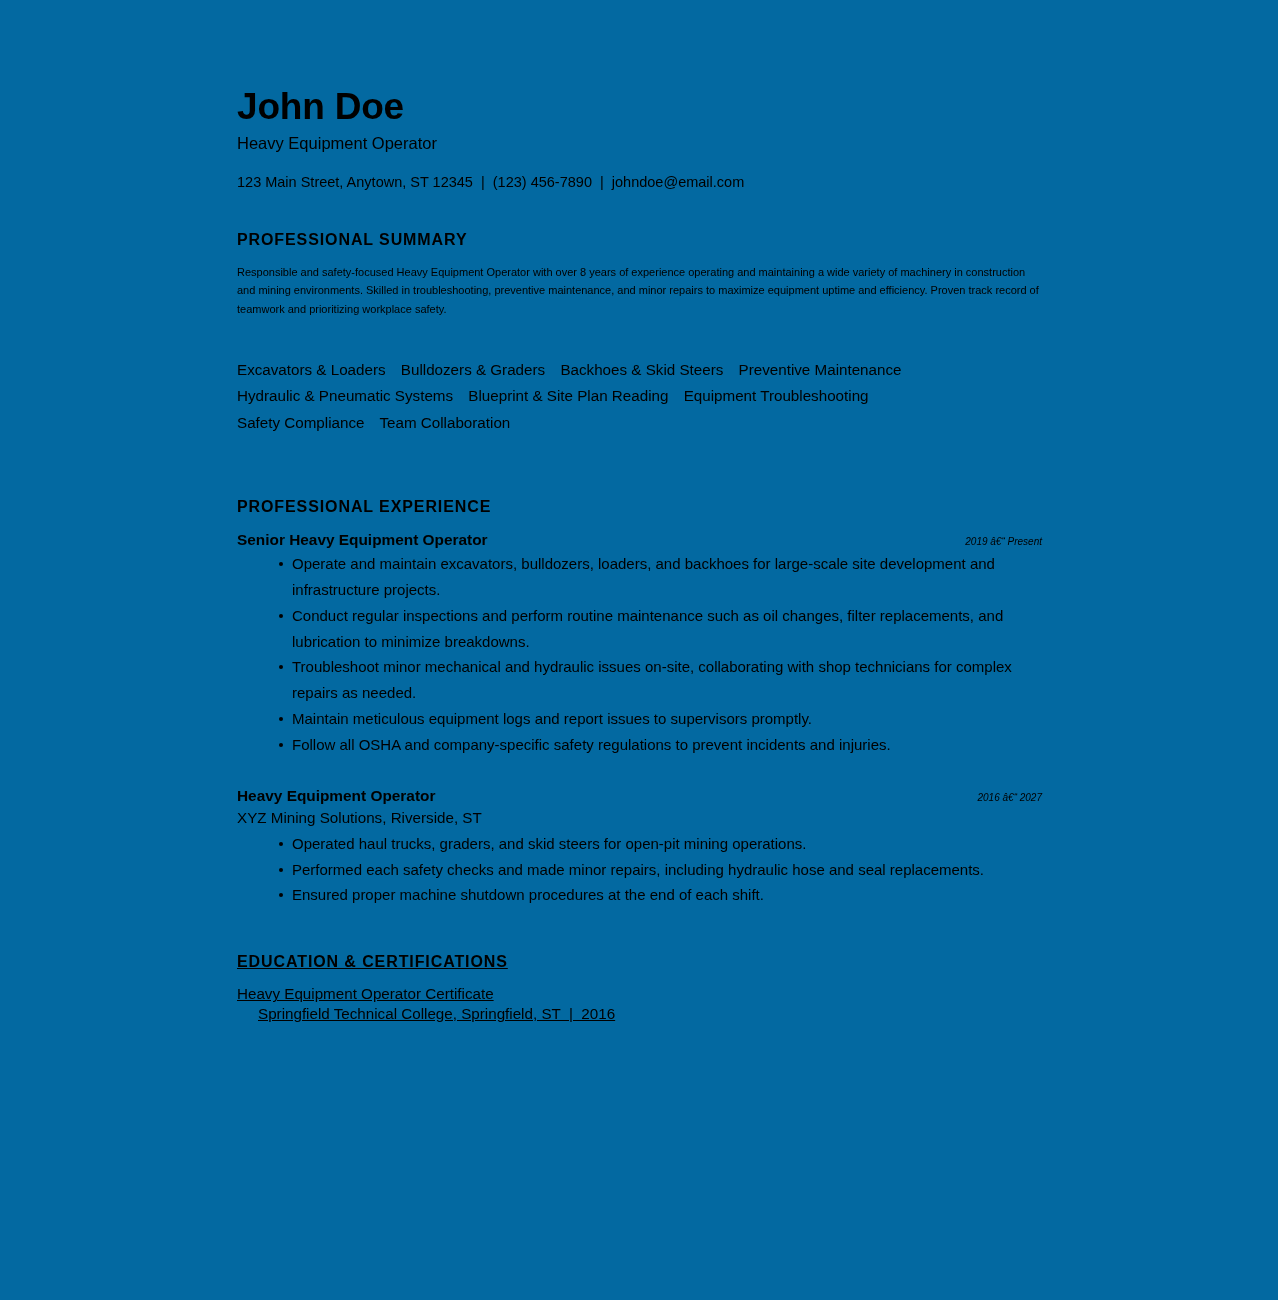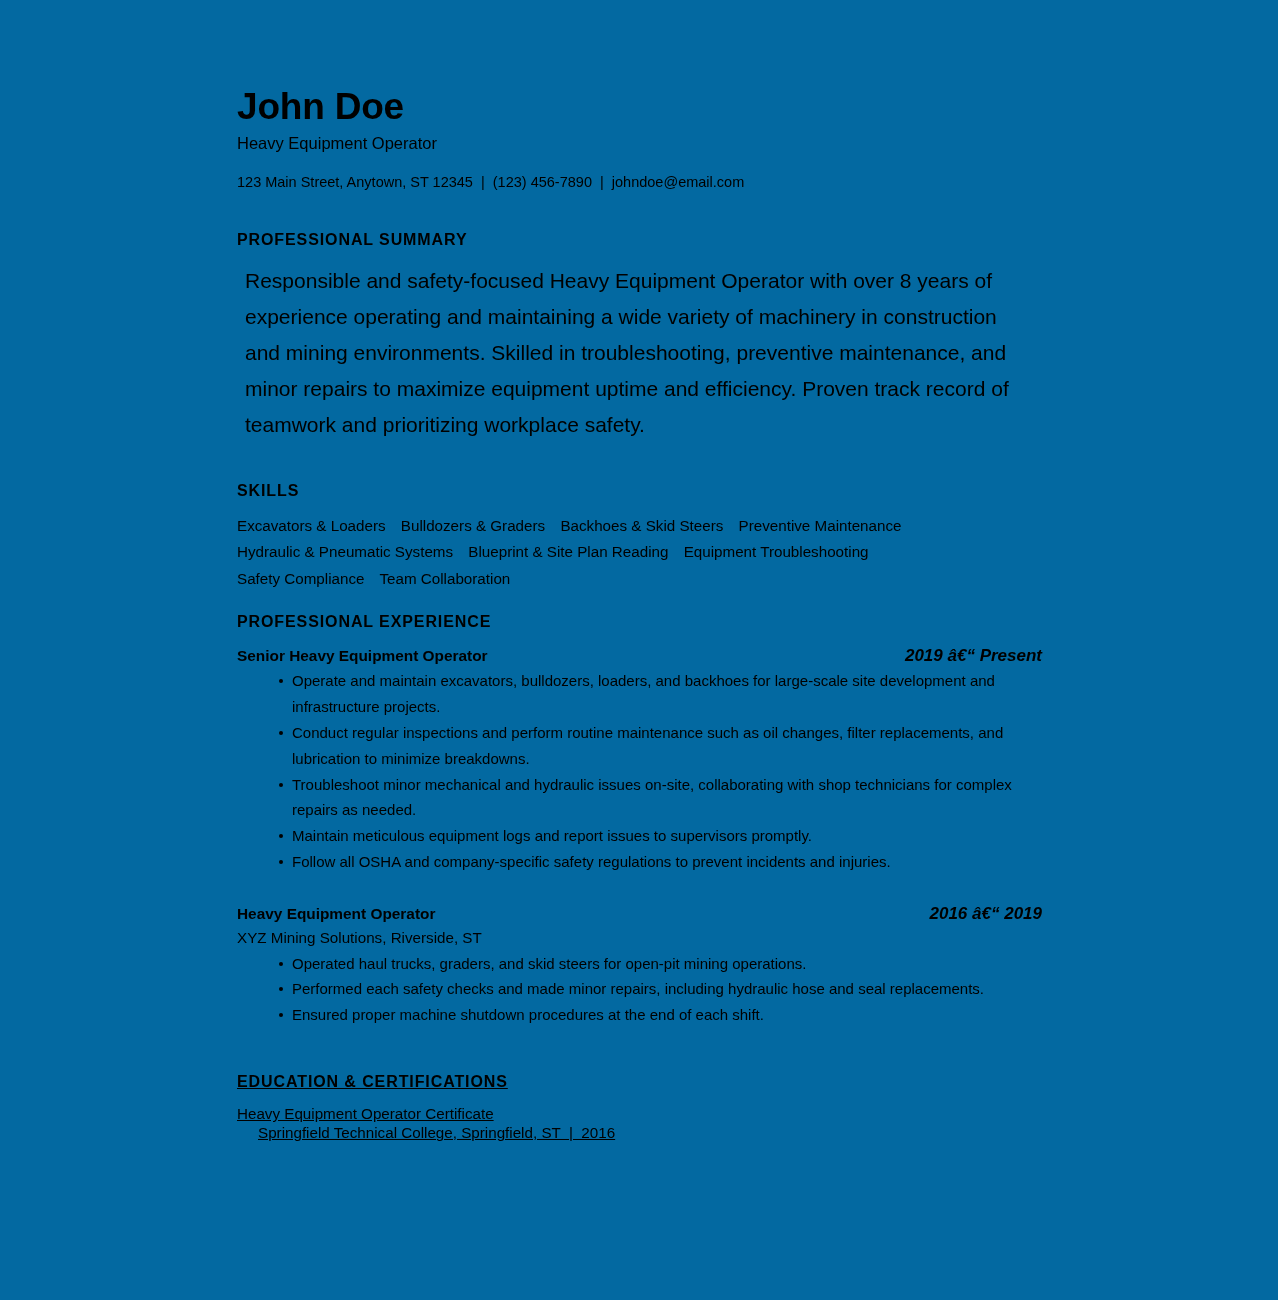--- a/index.html
+++ b/index.html
@@ -44,37 +44,37 @@
     font-size: 14.5px;
     line-height: 1.3;
     margin: 0;
     white-space: pre;
   }
 
   
   .section {
     margin-top: 38px;
   }
-  .section.experience { margin-top: 20px; }
+  .section.experience { margin-top: 61px; }
   .section.education  { margin-top: 44px; text-decoration: underline; }
 
   .section-heading {
     font-size: 16px;
     font-weight: bold;
     letter-spacing: 0.9px;
     text-transform: uppercase;
     margin: 0 0 13px 0;
     line-height: 1.2;
   }
 
   
   .summary-text {
-    font-size: 21px;
+    font-size: 11px;
     line-height: 1.72;
-    margin: 8px;
+    margin: 0;
     text-align: left;
   }
 
   
   .skills-list {
     font-size: 15.2px;
     line-height: 1.72;
     margin: 0;
     max-width: 730px;
   }
@@ -93,22 +93,22 @@
     justify-content: space-between;
     align-items: baseline;
     width: 805px;
   }
   .job-role {
     font-size: 15.4px;
     font-weight: bold;
     line-height: 1.45;
   }
   .job-dates {
-    font-size: 17px;
-    font-weight: bold;
+    font-size: 10px;
+    font-weight: normal;
     font-style: italic;
     line-height: 1.45;
     white-space: pre;
   }
   .job-employer {
     font-size: 15.2px;
     line-height: 1.45;
     margin: 0 0 2px 0;
   }
   .bullets {
@@ -159,21 +159,20 @@
       <div class="job-title-sub">Heavy Equipment Operator</div>
       <div class="contact-line">123 Main Street, Anytown, ST 12345  |  (123) 456-7890  |  johndoe@email.com</div>
     </div>
 
     <div class="section">
       <h2 class="section-heading">PROFESSIONAL SUMMARY</h2>
       <p class="summary-text">Responsible and safety-focused Heavy Equipment Operator with over 8 years of experience operating and maintaining a wide variety of machinery in construction and mining environments. Skilled in troubleshooting, preventive maintenance, and minor repairs to maximize equipment uptime and efficiency. Proven track record of teamwork and prioritizing workplace safety.</p>
     </div>
 
     <div class="section">
-      <h2 class="section-heading">SKILLS</h2>
       <div class="skills-list" id="skills-list"><span class="skill-item">Excavators &amp; Loaders</span> <span class="skill-item">Bulldozers &amp; Graders</span> <span class="skill-item">Backhoes &amp; Skid Steers</span> <span class="skill-item">Preventive Maintenance</span> <span class="skill-item">Hydraulic &amp; Pneumatic Systems</span> <span class="skill-item">Blueprint &amp; Site Plan Reading</span> <span class="skill-item">Equipment Troubleshooting</span> <span class="skill-item">Safety Compliance</span> <span class="skill-item">Team Collaboration</span> </div>
     </div>
 
     <div class="section experience">
       <h2 class="section-heading">PROFESSIONAL EXPERIENCE</h2>
       <div id="jobs-container">
           <div class="job">
             <div class="job-header">
               <div class="job-role">Senior Heavy Equipment Operator</div>
               <div class="job-dates">2019 â€“ Present</div>
@@ -182,21 +181,21 @@
               <li>Operate and maintain excavators, bulldozers, loaders, and backhoes for large-scale site development and infrastructure projects.</li>
               <li>Conduct regular inspections and perform routine maintenance such as oil changes, filter replacements, and lubrication to minimize breakdowns.</li>
               <li>Troubleshoot minor mechanical and hydraulic issues on-site, collaborating with shop technicians for complex repairs as needed.</li>
               <li>Maintain meticulous equipment logs and report issues to supervisors promptly.</li>
               <li>Follow all OSHA and company-specific safety regulations to prevent incidents and injuries.</li>
             </ul>
           </div>
           <div class="job">
             <div class="job-header">
               <div class="job-role">Heavy Equipment Operator</div>
-              <div class="job-dates">2016 â€“ 2019</div>
+              <div class="job-dates">2016 â€“ 2027</div>
             </div>
             <div class="job-employer">XYZ Mining Solutions, Riverside, ST</div>
             <ul class="bullets">
               <li>Operated haul trucks, graders, and skid steers for open-pit mining operations.</li>
               <li>Performed each safety checks and made minor repairs, including hydraulic hose and seal replacements.</li>
               <li>Ensured proper machine shutdown procedures at the end of each shift.</li>
             </ul>
           </div>
         </div>
     </div>

